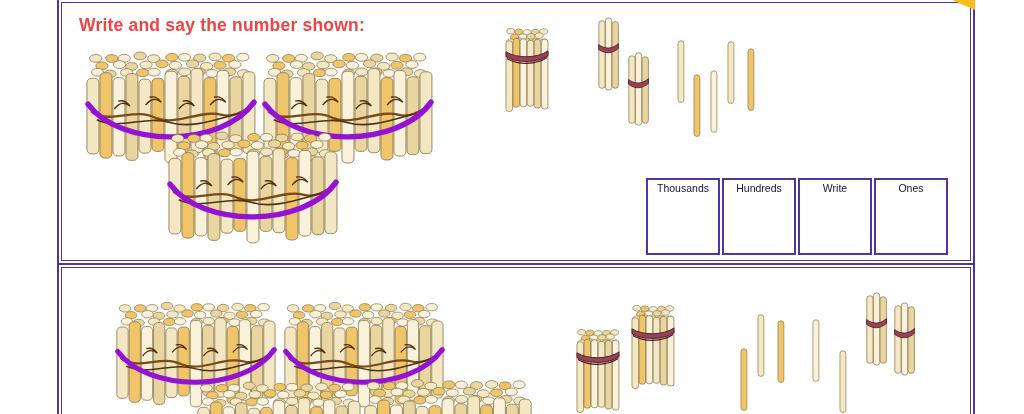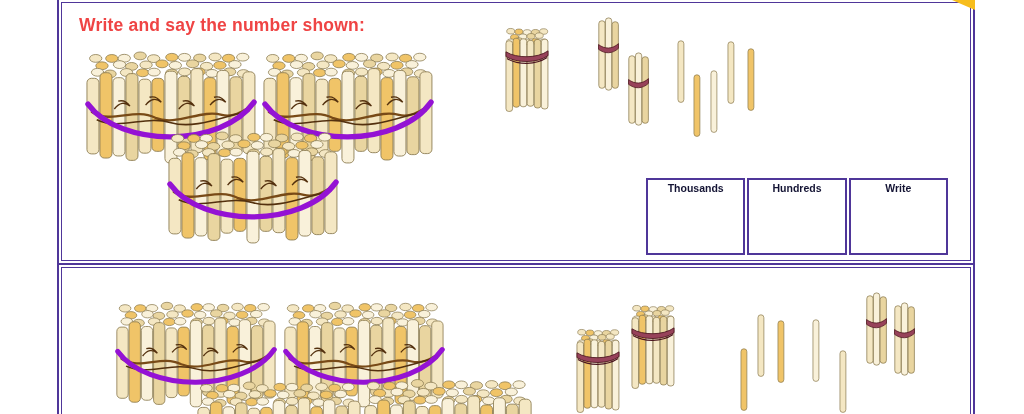--- a/index.html
+++ b/index.html
@@ -19,21 +19,21 @@
   #manip-layer{
     position:absolute;left:0;top:0;width:1024px;height:414px;
     z-index:2;pointer-events:none;
   }
   #page-title{
     position:absolute;left:79px;top:7px;z-index:3;
     font-size:17.5px;font-weight:700;color:#ef4444;letter-spacing:.2px;margin-top:8px;
   }
   #pv-table{
     position:absolute;left:646px;top:178px;width:302px;height:77px;
-    display:flex;gap:2px;z-index:3;font-weight:bold;
+    display:flex;gap:2px;z-index:3;
   }
   .pv-cell{
     flex:1;box-sizing:border-box;border:2px solid #4f3699;background:#ffffff;
     display:flex;flex-direction:column;align-items:center;
   }
   .pv-label{
     font-size:10.5px;color:#141434;padding-top:3px;line-height:1.1;
   }
   .pv-answer{flex:1;width:100%;}
   #corner-fold{
@@ -178,13 +178,17 @@
     <div class="pv-answer"></div>
   </div>
   <div class="pv-cell">
     <span class="pv-label">Hundreds</span>
     <div class="pv-answer"></div>
   </div>
   <div class="pv-cell">
     <span class="pv-label">Write</span>
     <div class="pv-answer"></div>
   </div>
+  <div class="pv-cell">
+    <span class="pv-label">Ones</span>
+    <div class="pv-answer"></div>
+  </div>
 </div>
 
 </body></html>

